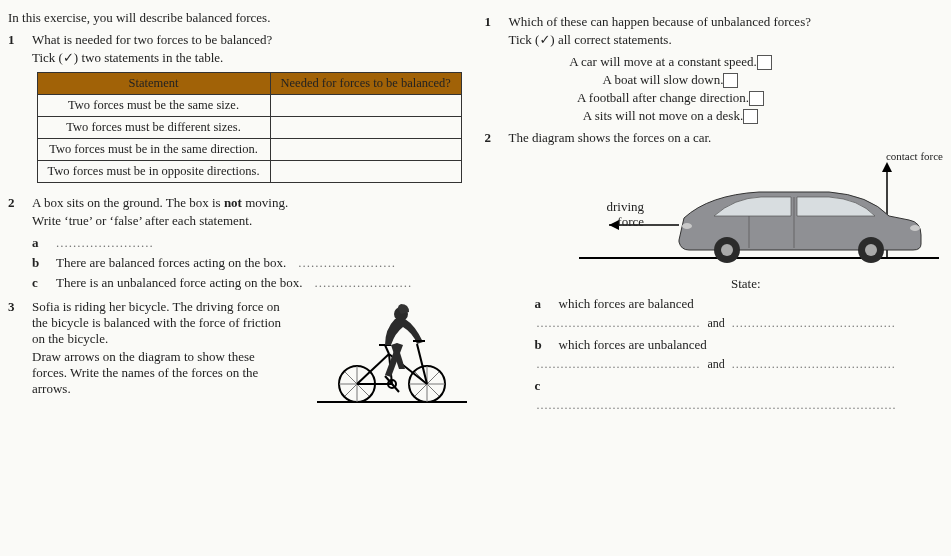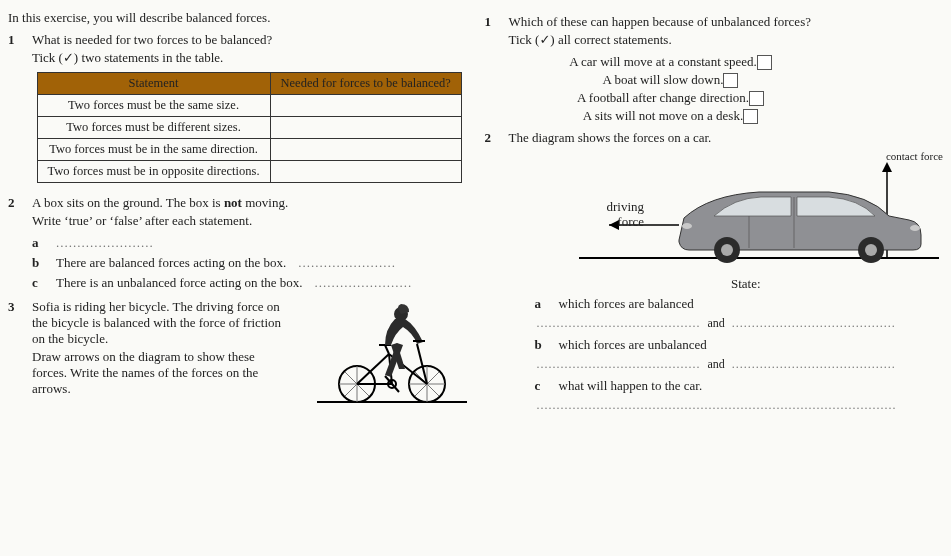--- a/index.html
+++ b/index.html
@@ -330,20 +330,19 @@
         <span>which forces are unbalanced</span>
       </div>
       <div class="answerline">
         <span class="dots">.........................................</span>
         <span class="and">and</span>
         <span class="dots">.........................................</span>
       </div>
 
       <div class="subrow" style="margin-left:26px">
         <span class="sublabel">c</span>
-        <span>what will happen to the car.</span>
       </div>
       <div class="answerline">
         <span class="dots">..........................................................................................</span>
       </div>
     </div>
   </div>
 </div>
 
 </body></html>

